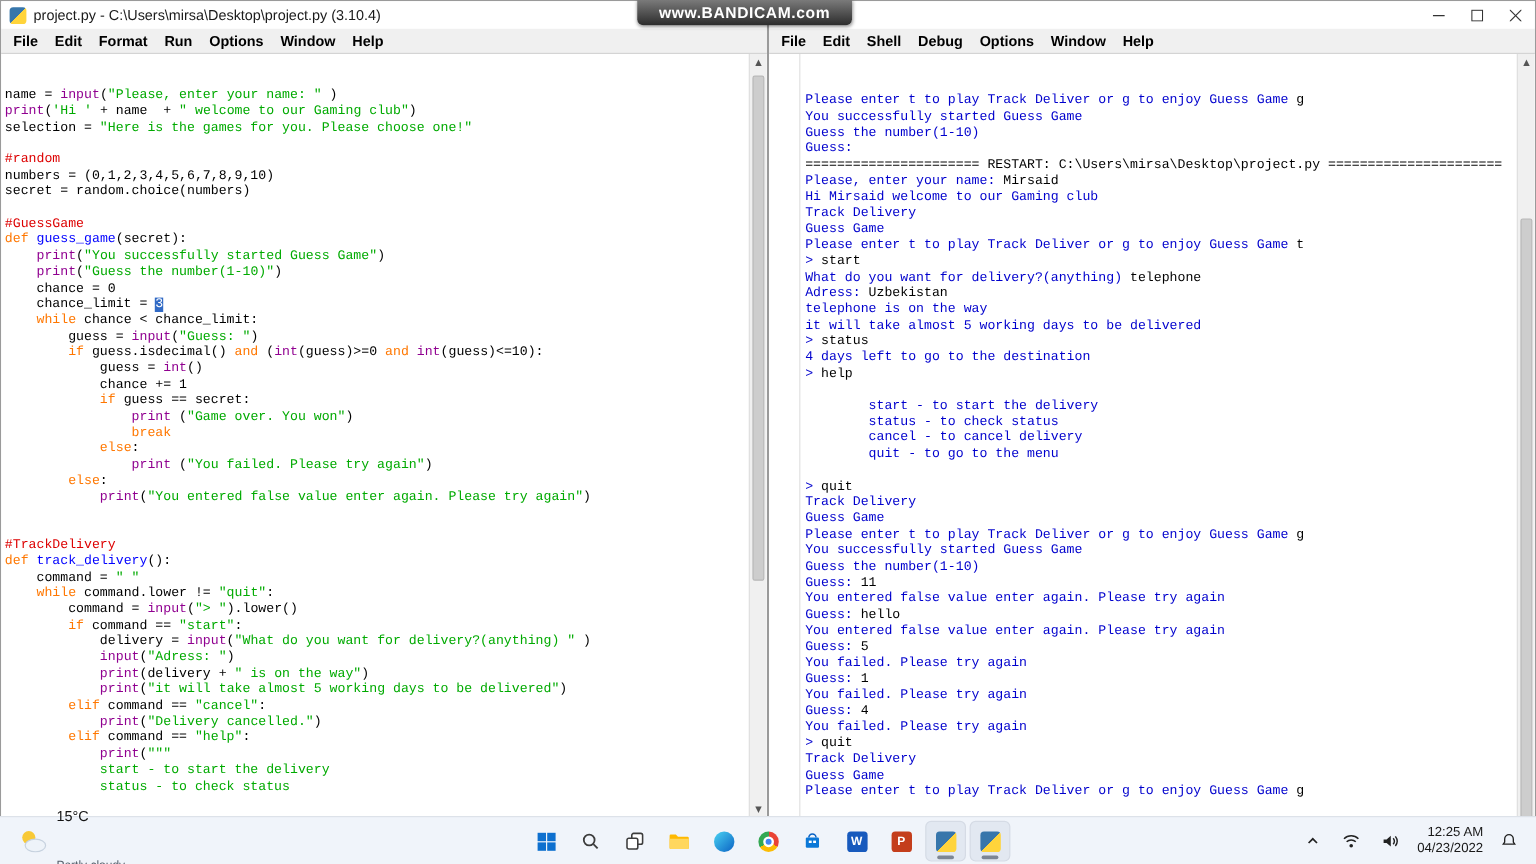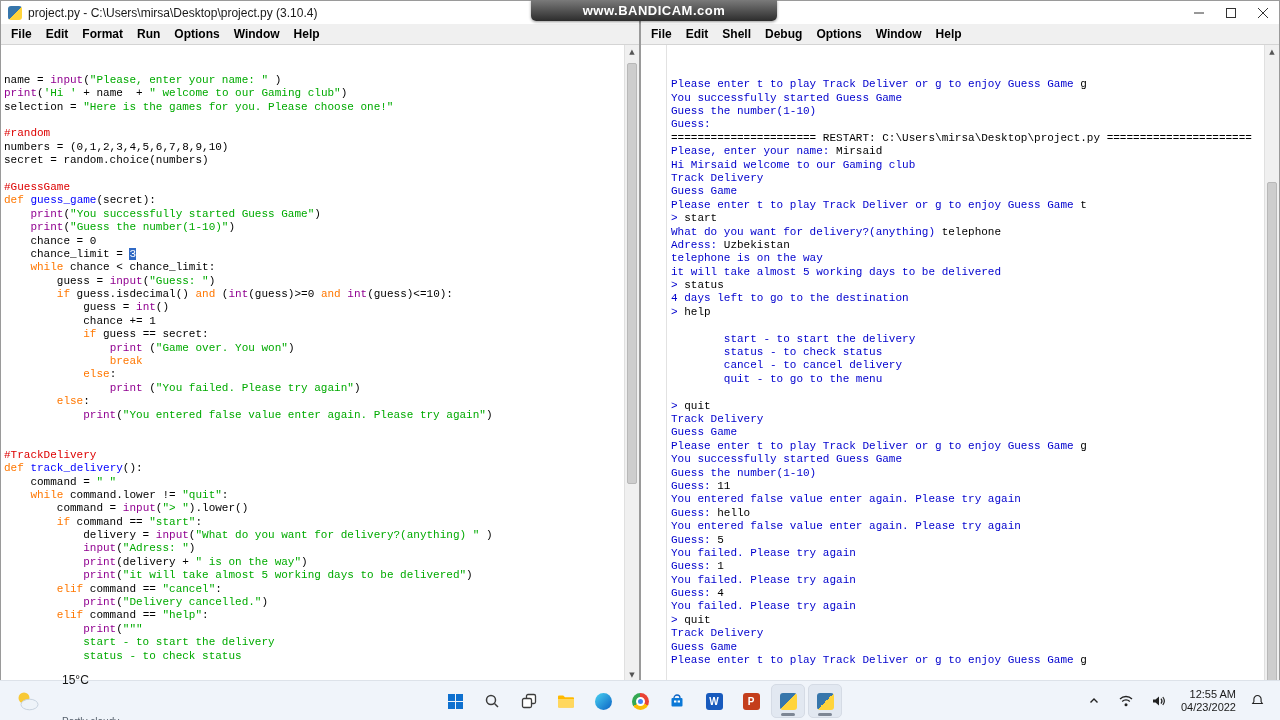--- a/index.html
+++ b/index.html
@@ -52,31 +52,31 @@
   
   .v-scroll{position:absolute;top:0;right:0;bottom:0;width:15px;background:#f0f0f0;
             border-left:1px solid #e0e0e0;}
   .scroll-arrow{position:absolute;left:0;right:0;height:15px;display:flex;align-items:center;
                 justify-content:center;font-size:7px;color:#555;font-family:"DejaVu Sans",sans-serif;}
   .scroll-arrow.up{top:0;} .scroll-arrow.down{bottom:0;}
   .scroll-thumb{position:absolute;left:2px;right:2px;background:#cdcdcd;
                 border:1px solid #b8b8b8;border-radius:2px;}
 
   
-  #watermark{position:absolute;left:531px;top:0;width:246px;height:21px;z-index:50;
+  #watermark{position:absolute;left:531px;top:0;width:179px;height:21px;z-index:50;
              background:linear-gradient(#7a7a7a,#2c2c2c);color:#fff;
              display:flex;align-items:center;justify-content:center;
              font-weight:bold;font-size:13px;letter-spacing:.5px;
              border-radius:0 0 5px 5px;box-shadow:0 1px 3px rgba(0,0,0,.4);}
 
   
   #taskbar{position:absolute;left:0;top:680px;width:1280px;height:40px;background:#f0f4fa;
            border-top:1px solid #dde2e9;}
   .weather{position:absolute;left:4px;top:0;height:100%;display:flex;align-items:center;
-           gap:22px;padding:0 10px;border-radius:5px;}
+           gap:7px;padding:0 10px;border-radius:5px;}
   .weather-temp{font-size:12px;color:#141414;line-height:14px;}
   .weather-desc{font-size:10px;color:#57616d;line-height:12px;margin-top:29px;}
   .task-icons{position:absolute;left:50%;top:3px;transform:translateX(-50%);
               display:flex;align-items:center;gap:3px;}
   .task-btn{width:34px;height:34px;border-radius:5px;display:flex;align-items:center;
             justify-content:center;position:relative;}
   .task-btn.active{background:#e2e8f1;border:1px solid #d5dbe5;}
   .indicator{position:absolute;bottom:1px;left:50%;transform:translateX(-50%);
              width:14px;height:3px;border-radius:2px;background:#7d8694;}
   .winlogo{display:grid;grid-template-columns:7px 7px;grid-template-rows:7px 7px;gap:1px;}
@@ -273,21 +273,21 @@
         </svg>
     </span>
     <span class="tray-btn">
       <svg width="14" height="12" viewBox="0 0 14 12">
           <path d="M1 4.5 h2.5 L7 1.5 v9 L3.5 7.5 H1 z" fill="#222"></path>
           <path d="M9 3.5 a4 4 0 0 1 0 5" fill="none" stroke="#222" stroke-width="1.2"></path>
           <path d="M10.8 2 a6.5 6.5 0 0 1 0 8" fill="none" stroke="#222" stroke-width="1.2"></path>
         </svg>
     </span>
     <div class="clock">
-      <div>12:55 AM</div>
+      <div>12:25 AM</div>
       <div>04/23/2022</div>
     </div>
     <span class="tray-btn">
       <svg width="13" height="13" viewBox="0 0 13 13">
           <path d="M6.5 1.5 a3.6 3.6 0 0 1 3.6 3.6 v2.6 l1.2 1.8 H1.7 l1.2 -1.8 V5.1 A3.6 3.6 0 0 1 6.5 1.5 z" fill="none" stroke="#222" stroke-width="1.1"></path>
         </svg>
     </span>
   </div>
 </div>
 

